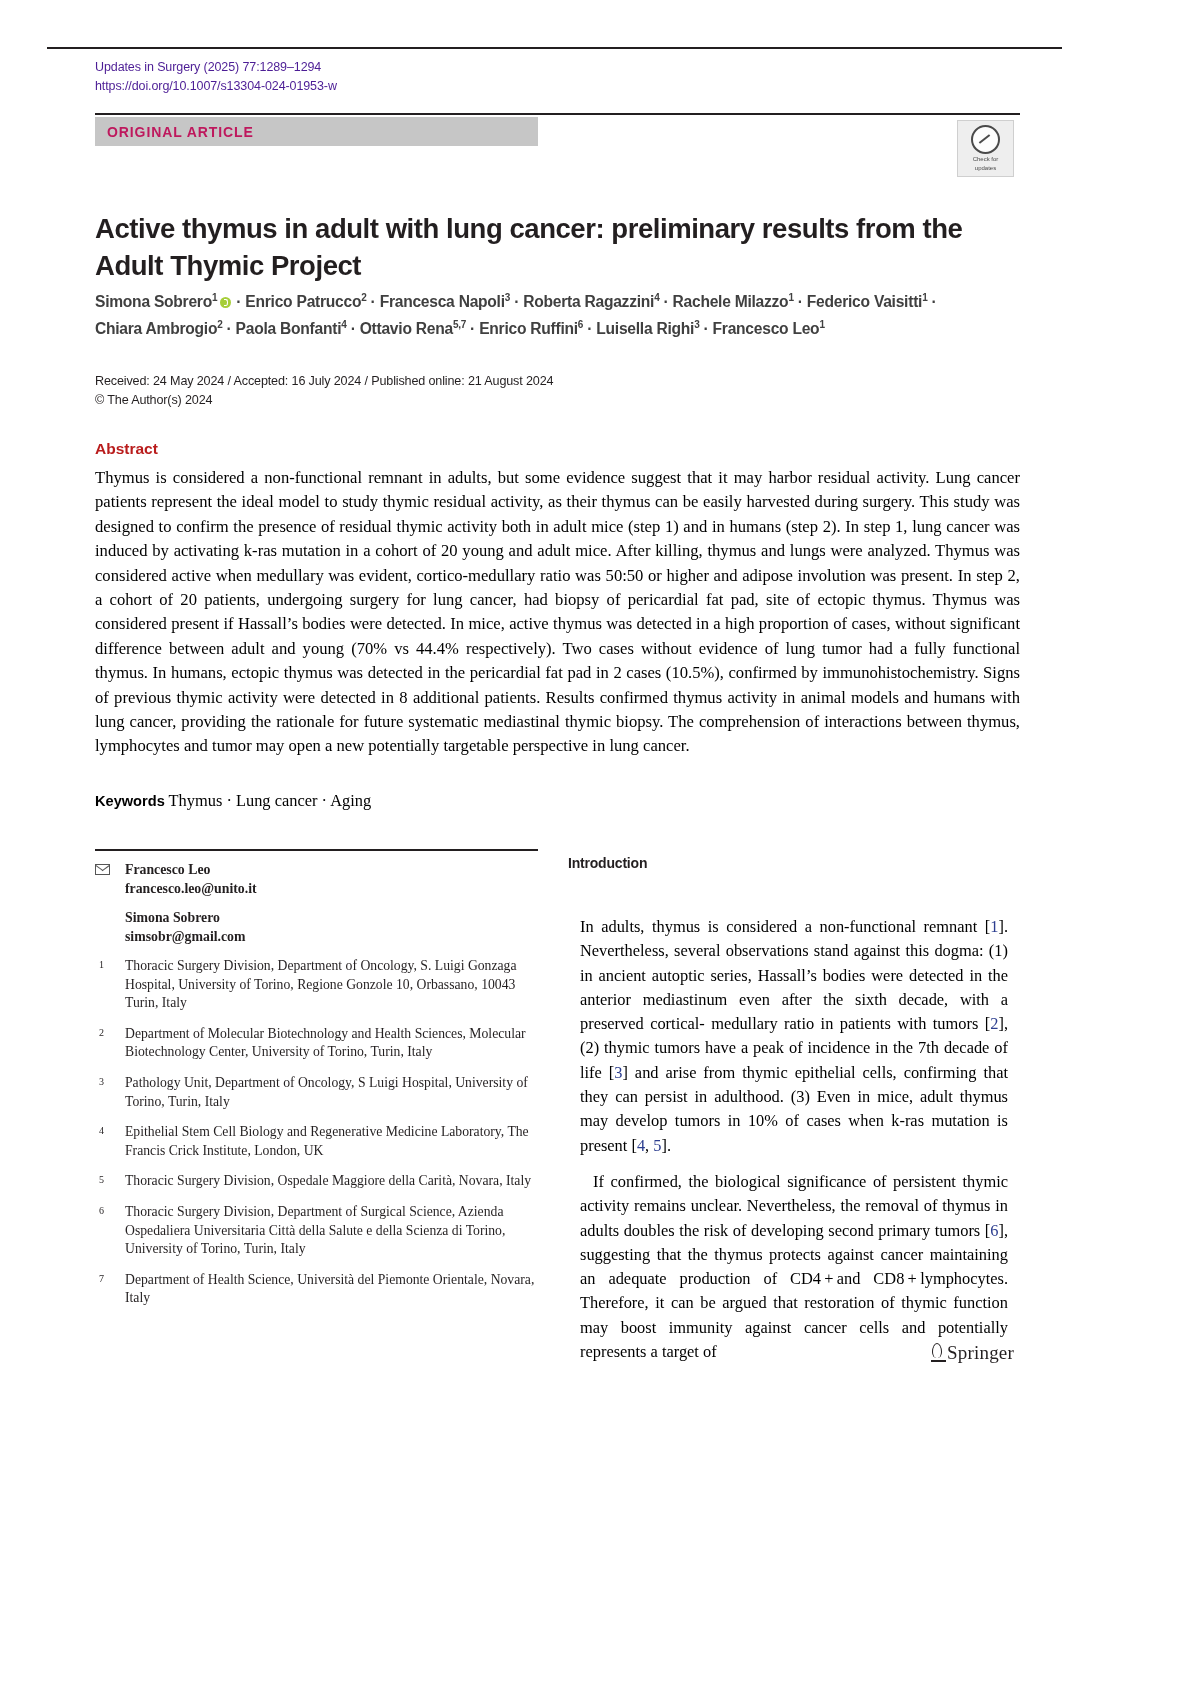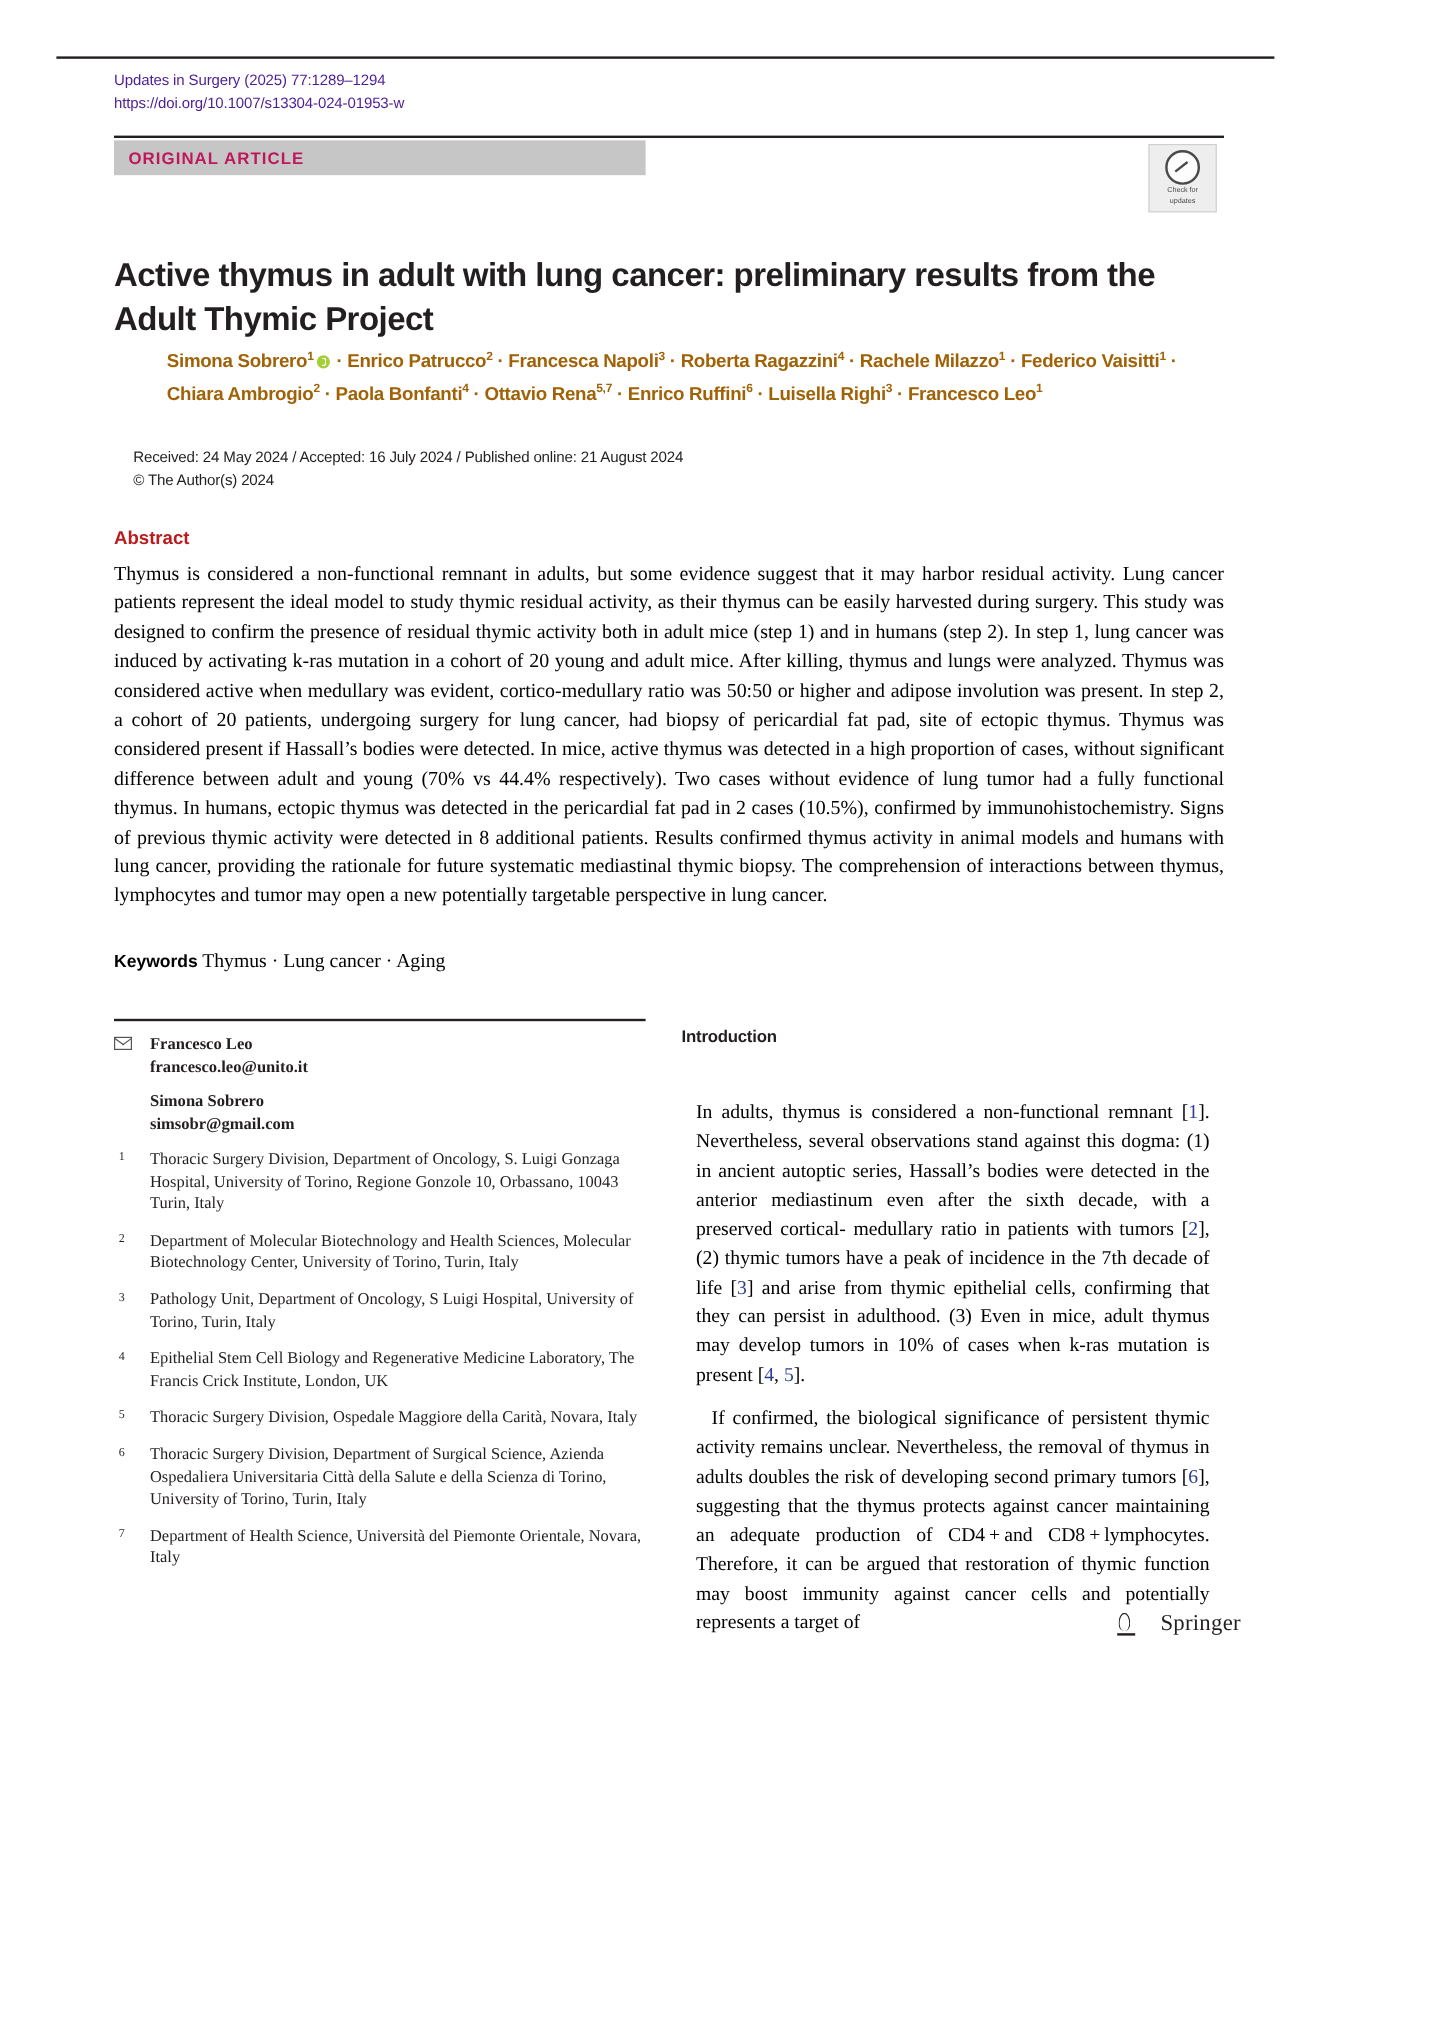--- a/index.html
+++ b/index.html
@@ -137,22 +137,21 @@
   .authors {
     position: absolute;
     left: 95px;
     top: 288px;
     width: 925px;
     font-family: "Liberation Sans", sans-serif;
     font-size: 15.6px;
     font-weight: bold;
     line-height: 27px;
     letter-spacing: -0.25px;
-    color: #a16207;
-    margin-left: 44px;
+    color: #404040;
   }
   .authors sup {
     font-size: 10px;
     font-weight: bold;
     vertical-align: super;
     line-height: 0;
   }
   .orcid {
     display: inline-block;
     width: 11px;
@@ -181,21 +180,20 @@
   .dates {
     position: absolute;
     left: 95px;
     top: 372px;
     width: 700px;
     font-family: "Liberation Sans", sans-serif;
     font-size: 12.6px;
     line-height: 19px;
     letter-spacing: -0.15px;
     color: #231f20;
-    margin-left: 16px;
   }
 
   
   .abstract-heading {
     position: absolute;
     left: 95px;
     top: 440px;
     font-family: "Liberation Sans", sans-serif;
     font-size: 15.5px;
     font-weight: bold;
@@ -336,22 +334,22 @@
     color: #2b3d8f;
     text-decoration: none;
   }
 
   
   .springer {
     position: absolute;
     left: 930px;
     top: 1342px;
     display: flex;
-    align-items: center;
-    gap: 20px;
+    align-items: flex-start;
+    gap: 0;
   }
   .springer-mark {
     width: 17px;
     height: 21px;
     position: relative;
   }
   .springer-mark::before {
     content: "";
     position: absolute;
     left: 2px;

